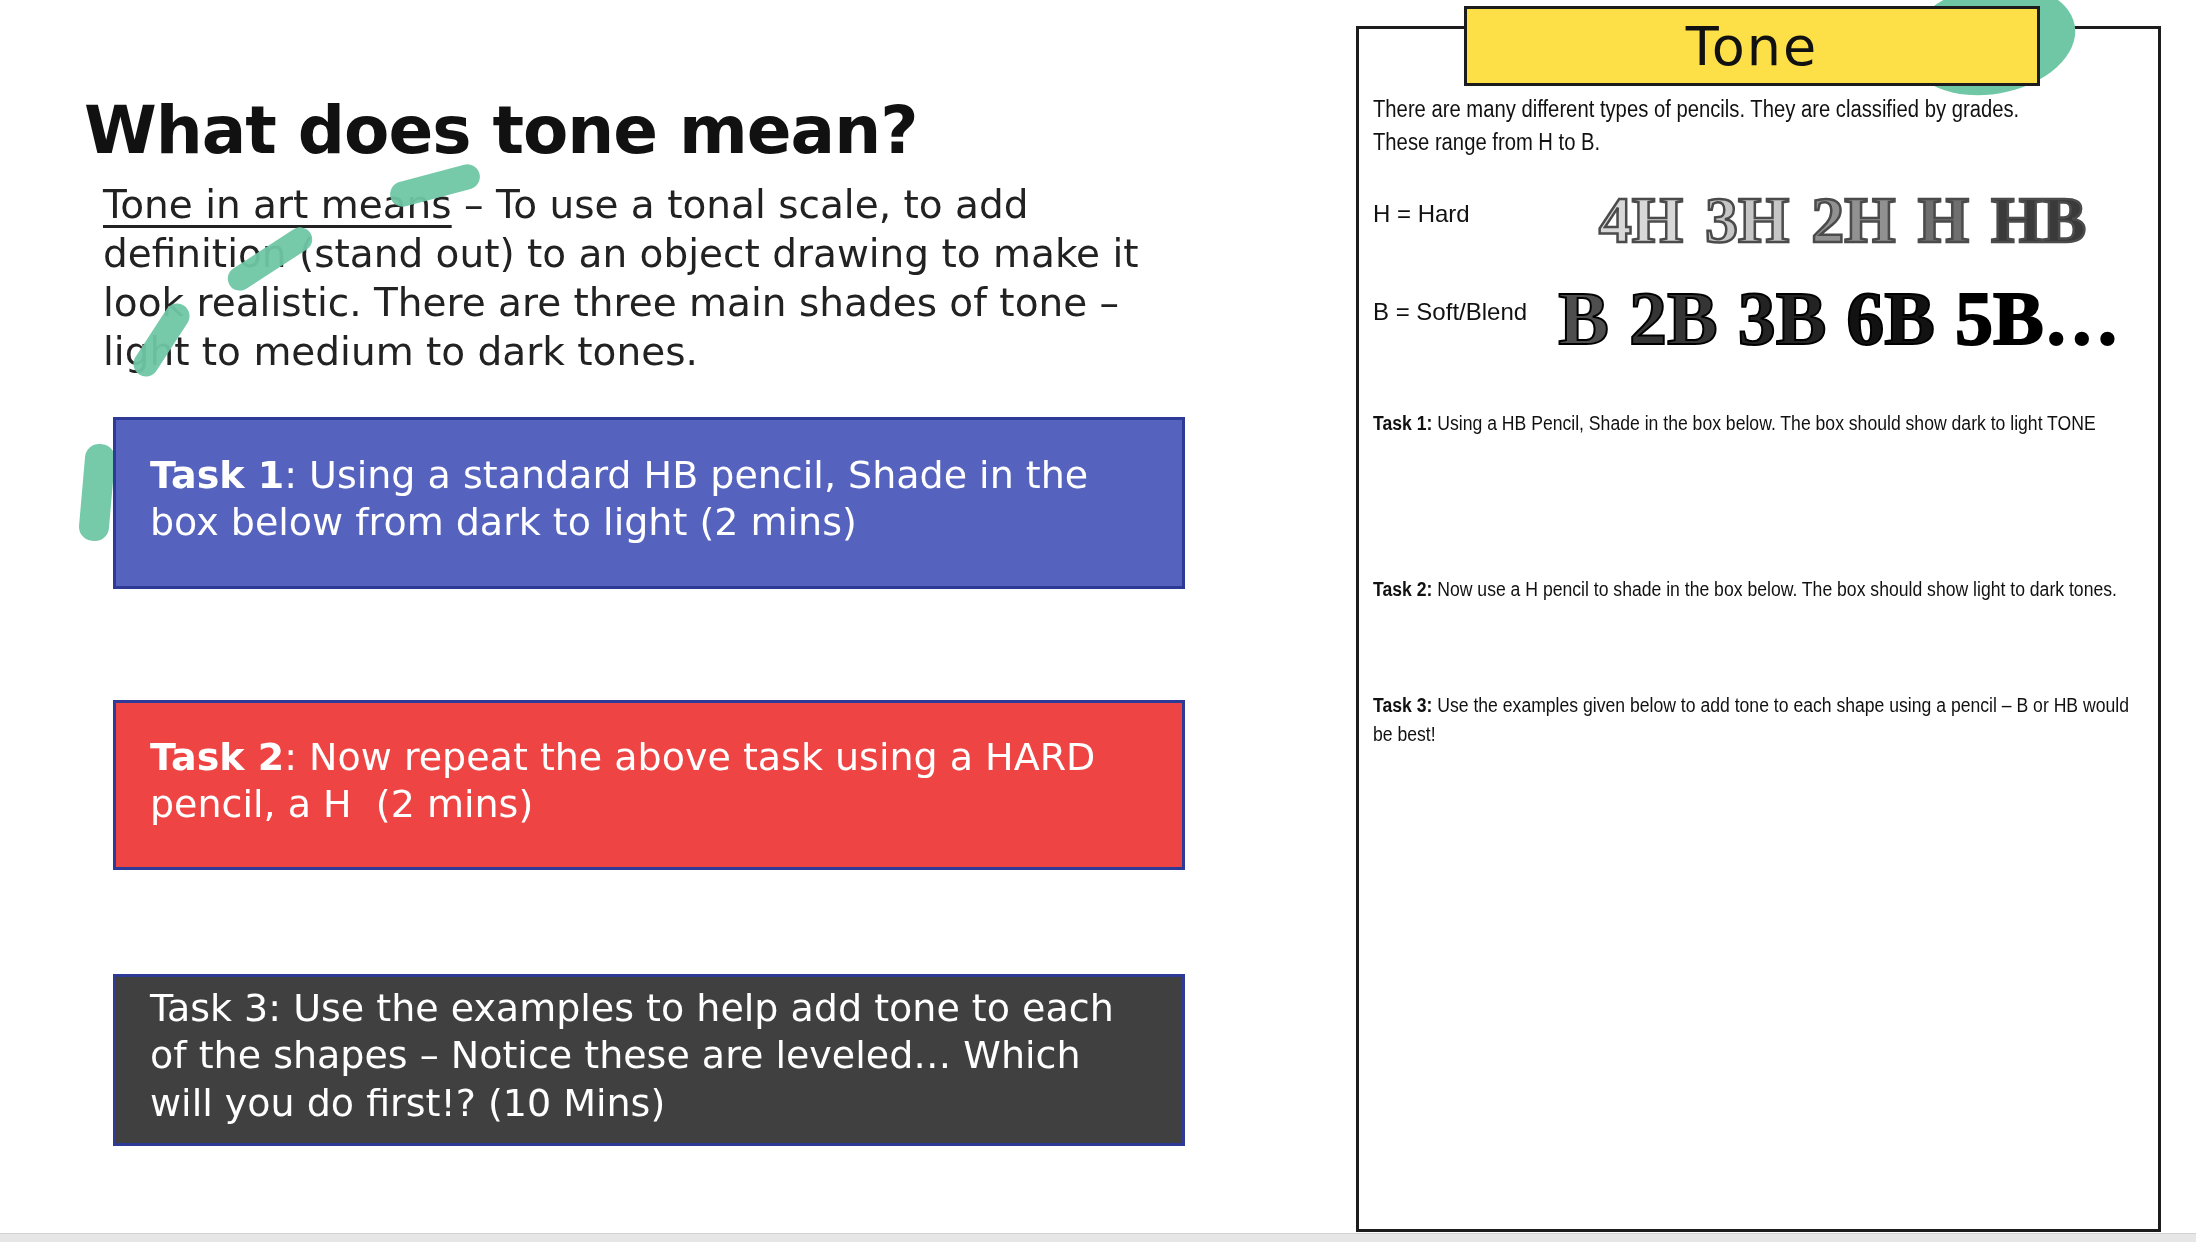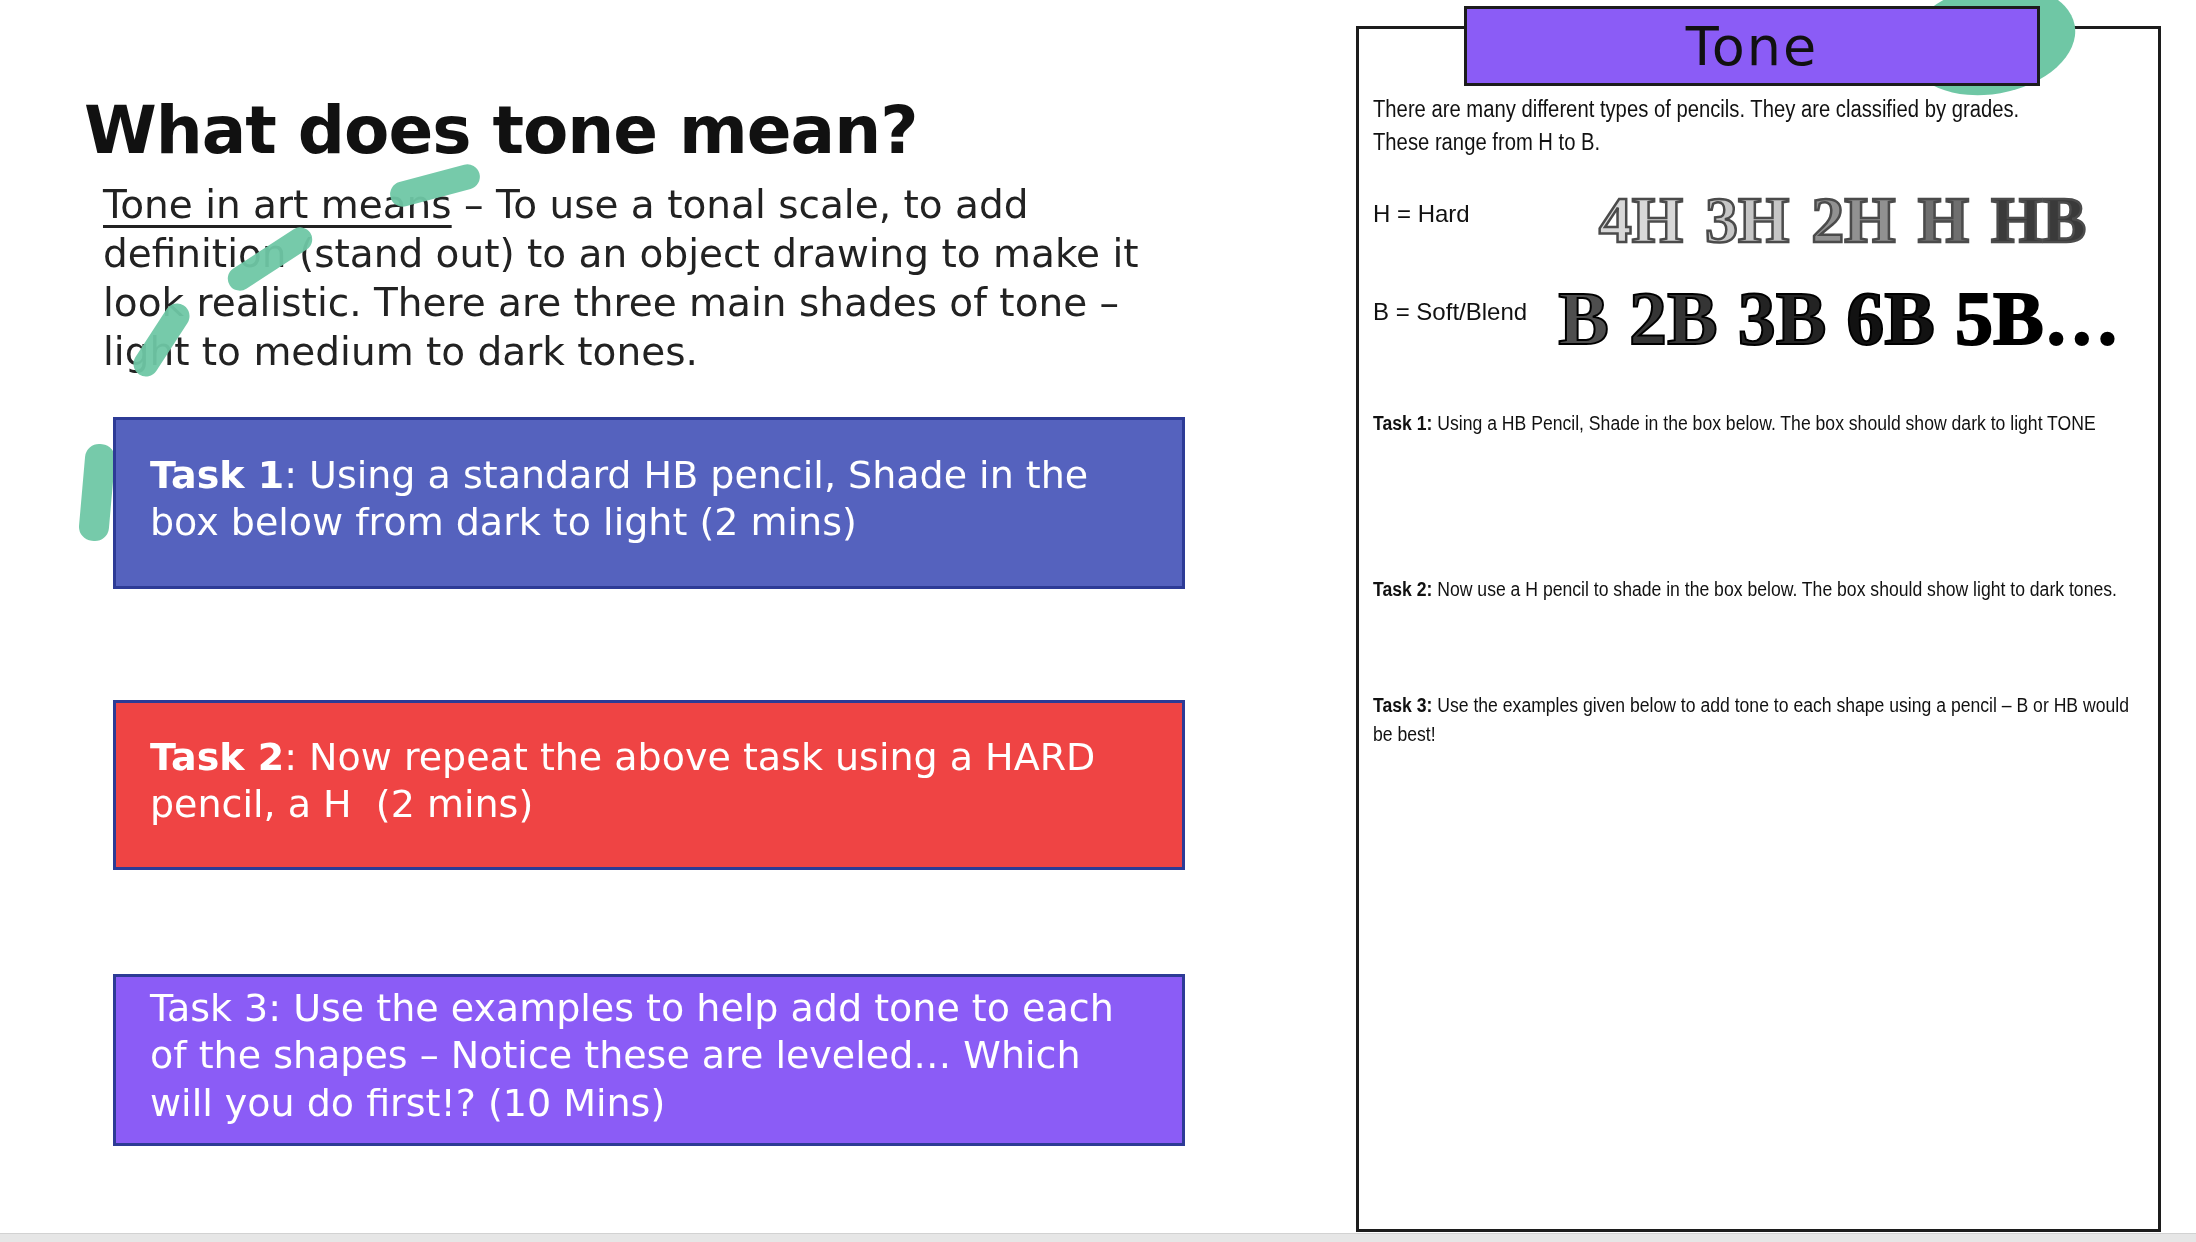--- a/index.html
+++ b/index.html
@@ -28,21 +28,21 @@
   .task3{top:974px;height:172px;}
   .task-label{font-weight:bold;}
   .plain-label .task-label{font-weight:normal;}
 
   
   .ws-panel{left:1356px;top:26px;width:805px;height:1206px;border:3px solid #1c1c1c;
             box-sizing:border-box;background:#fff;z-index:1;}
   .ws-blob{left:1906px;top:-14px;width:170px;height:108px;border-radius:50%;
            transform:rotate(-10deg);z-index:2;}
   .ws-titlebox{left:1464px;top:6px;width:576px;height:80px;border:3px solid #1c1c1c;
-               box-sizing:border-box;background:#8b5cf6;z-index:3;display:flex;align-items:center;
+               box-sizing:border-box;background:#fde047;z-index:3;display:flex;align-items:center;
                justify-content:center;font-size:54px;letter-spacing:2px;color:#111;
                font-family:"DejaVu Sans",sans-serif;}
   .ws{font-family:"Liberation Sans",sans-serif;z-index:4;}
   .cond{transform:scaleX(0.88);transform-origin:0 50%;white-space:nowrap;}
   .ws-intro{left:1373px;font-size:23px;color:#111;}
   .ws-key{left:1373px;font-size:24px;color:#111;}
 
   .grade-row{display:flex;align-items:center;justify-content:center;font-weight:bold;
              font-family:Liberation Serif, serif;}
   .grade-row-h{left:1545px;top:176px;width:595px;height:88px;gap:22px;font-size:66px;}
@@ -119,21 +119,21 @@
   <div class="abs hl hl-b" style="background: rgb(111, 199, 165);"></div>
   <div class="abs hl hl-c" style="background: rgb(111, 199, 165);"></div>
   <div class="abs hl hl-d" style="background: rgb(111, 199, 165);"></div>
 
   <div class="abs slide-task task1" style="background: rgb(85, 98, 190);">
     <div class="txt"><span class="task-label">Task 1</span><span>: Using a standard HB pencil, Shade in the box below from dark to light (2 mins)</span></div>
   </div>
   <div class="abs slide-task task2" style="background: #ef4444;">
     <div class="txt"><span class="task-label">Task 2</span><span>: Now repeat the above task using a HARD pencil, a H&nbsp; (2 mins)</span></div>
   </div>
-  <div class="abs slide-task task3 plain-label" style="background: #8b5cf6;">
+  <div class="abs slide-task task3 plain-label" style="background: #404040;">
     <div class="txt"><span class="task-label">Task 3</span><span>: Use the examples to help add tone to each of the shapes – Notice these are leveled… Which will you do first!? (10 Mins)</span></div>
   </div>
 
   <div class="abs ws-panel"></div>
   <div class="abs ws-blob" style="background: rgb(111, 199, 165);"></div>
   <div class="abs ws-titlebox">
     <span>Tone</span>
   </div>
 
   <div class="abs ws ws-intro cond" style="top:96px;">There are many different types of pencils. They are classified by grades.</div>

